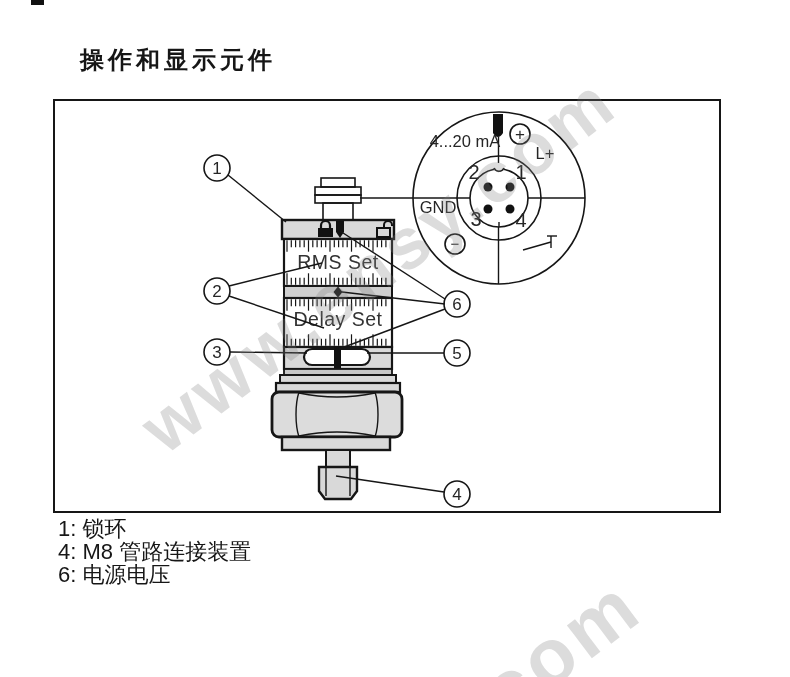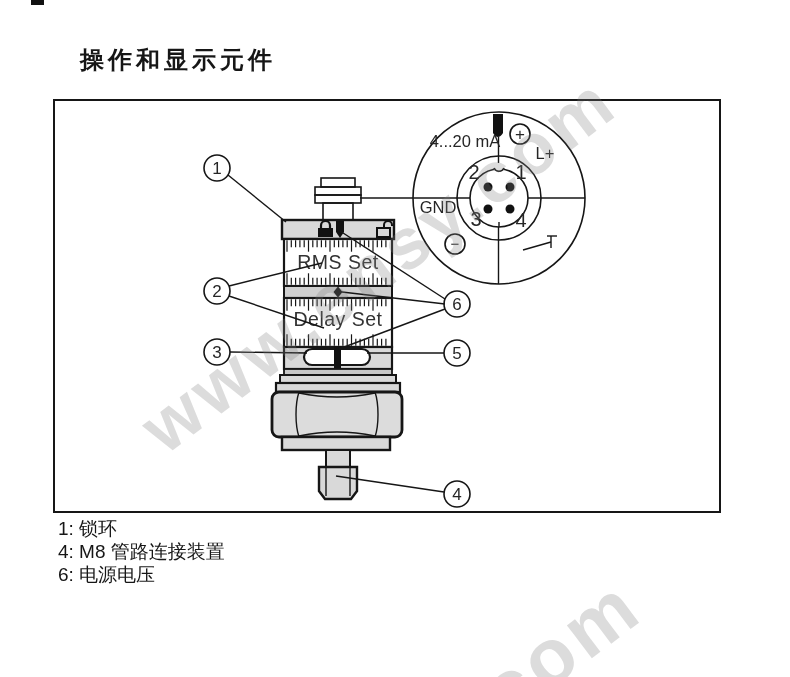--- a/index.html
+++ b/index.html
@@ -11,21 +11,21 @@
   .top-mark{position:absolute;left:31px;top:0;width:13px;height:5px;background:#111;}
   .page-title{
     position:absolute;left:80px;top:28px;font-size:24px;font-weight:bold;
     letter-spacing:4px;color:#161616;text-align:right;
   }
   .figure-box{
     position:absolute;left:53px;top:99px;width:668px;height:414px;
     border:2px solid #161616;box-sizing:border-box;background:#fff;
   }
   .figure-box svg{display:block;width:673px;height:410px;}
-  .legend{position:absolute;left:58px;top:517px;font-size:19px;line-height:23px;color:#161616;}
+  .legend{position:absolute;left:58px;top:517px;font-size:22px;line-height:23px;color:#161616;}
   .legend div{white-space:nowrap;}
   .watermark{
     position:absolute;font-weight:bold;white-space:nowrap;pointer-events:none;
     color:rgba(130,130,130,0.28);letter-spacing:5px;z-index:5;
     transform:rotate(-37deg);transform-origin:0 50%;
   }
   .wm-1{left:150px;top:395px;font-size:72px;}
   .wm-2{left:140px;top:920px;font-size:78px;}
   
   .ln{stroke:#161616;stroke-width:1.4;fill:none;}

